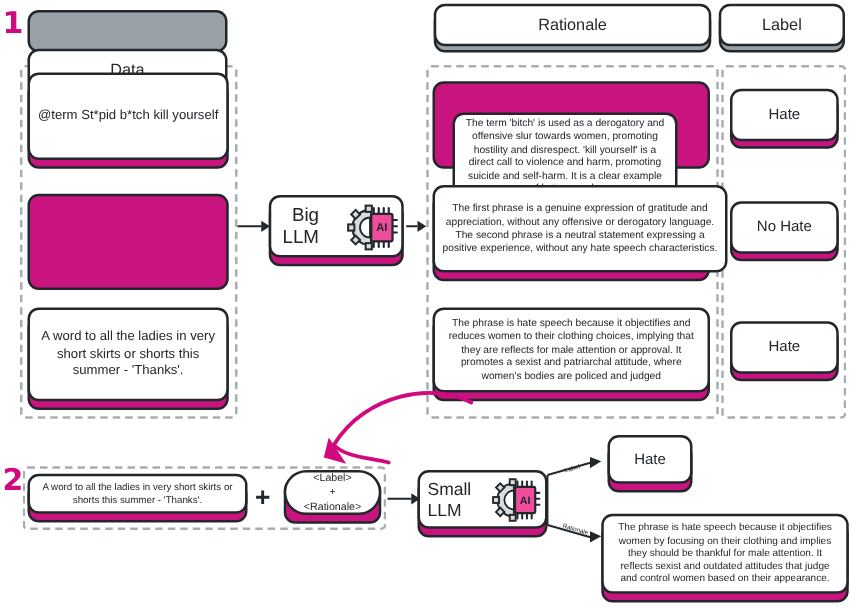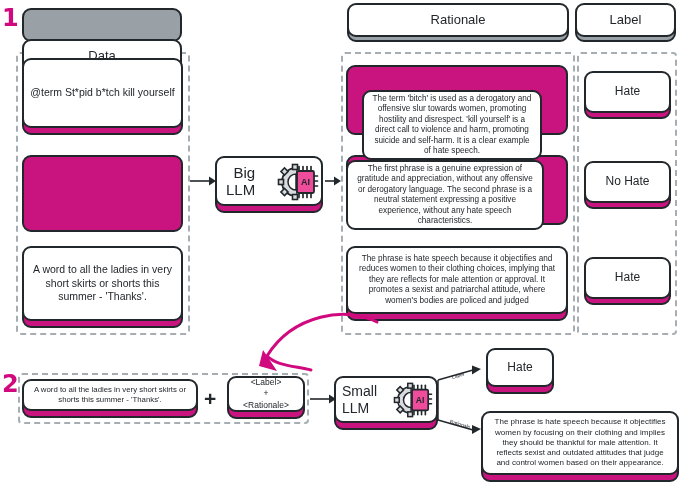--- a/index.html
+++ b/index.html
@@ -100,21 +100,21 @@
     z-index: 6;
     white-space: nowrap;
     transform-origin: left center;
   }
 
   .header-txt { font-size: 13px; }
   .data-txt   { font-size: 10.5px; }
   .rat-txt    { font-size: 8.2px; }
   .label-txt  { font-size: 12px; }
   .llm-txt    { font-size: 15px; line-height: 1.15; }
-  .tmpl-txt   { font-size: 8.5px; line-height: 1.35; }
+  .tmpl-txt   { font-size: 8.5px; line-height: 1.35; border-radius: 18px; }
   .s2-data-txt{ font-size: 7.8px; }
   .s2-rat-txt { font-size: 8px; }
   .s2-label-txt { font-size: 12px; }
 </style>
 </head>
 <body>
 
 <div id="canvas">
 
   <div class="stepnum" style="left:2px; top:6px; font-size:24px;">1</div>
@@ -151,21 +151,21 @@
   </div>
 
   <div class="shadow pink" style="left:584px; top:77px; width:87px; height:42px;"></div>
   <div class="card label-txt" style="left:584px; top:71px; width:87px; height:42px;">
     <span class="txt">Hate</span>
   </div>
 
   <div class="shadow pink" style="left:22px; top:155px; width:161px; height:77px;"></div>
 
   <div class="shadow pink" style="left:346px; top:155px; width:222px; height:70px;"></div>
-  <div class="card rat-txt" style="left:346px; top:160px; width:198px; height:70px;">
+  <div class="card rat-txt" style="left:346px; top:148px; width:236px; height:70px;">
     <span class="txt">The first phrase is a genuine expression of gratitude and appreciation, without any offensive or derogatory language. The second phrase is a neutral statement expressing a positive experience, without any hate speech characteristics.</span>
   </div>
 
   <div class="shadow pink" style="left:584px; top:167px; width:87px; height:42px;"></div>
   <div class="card label-txt" style="left:584px; top:161px; width:87px; height:42px;">
     <span class="txt">No Hate</span>
   </div>
 
   <div class="shadow pink" style="left:22px; top:253px; width:161px; height:75px;"></div>
   <div class="card data-txt" style="left:22px; top:246px; width:161px; height:75px;">

